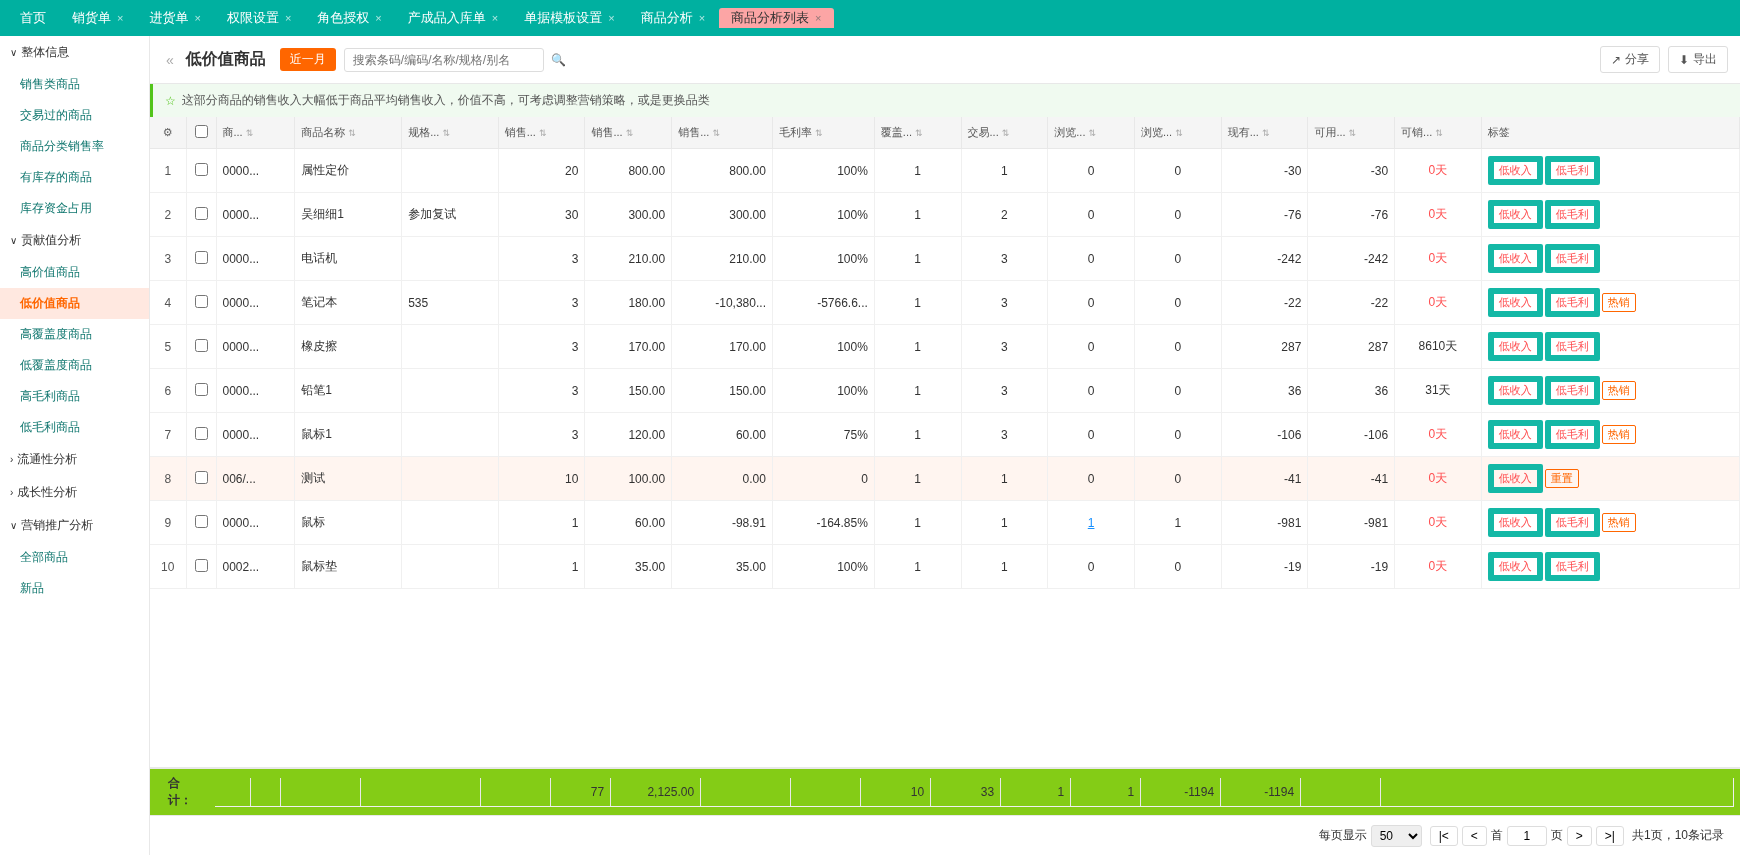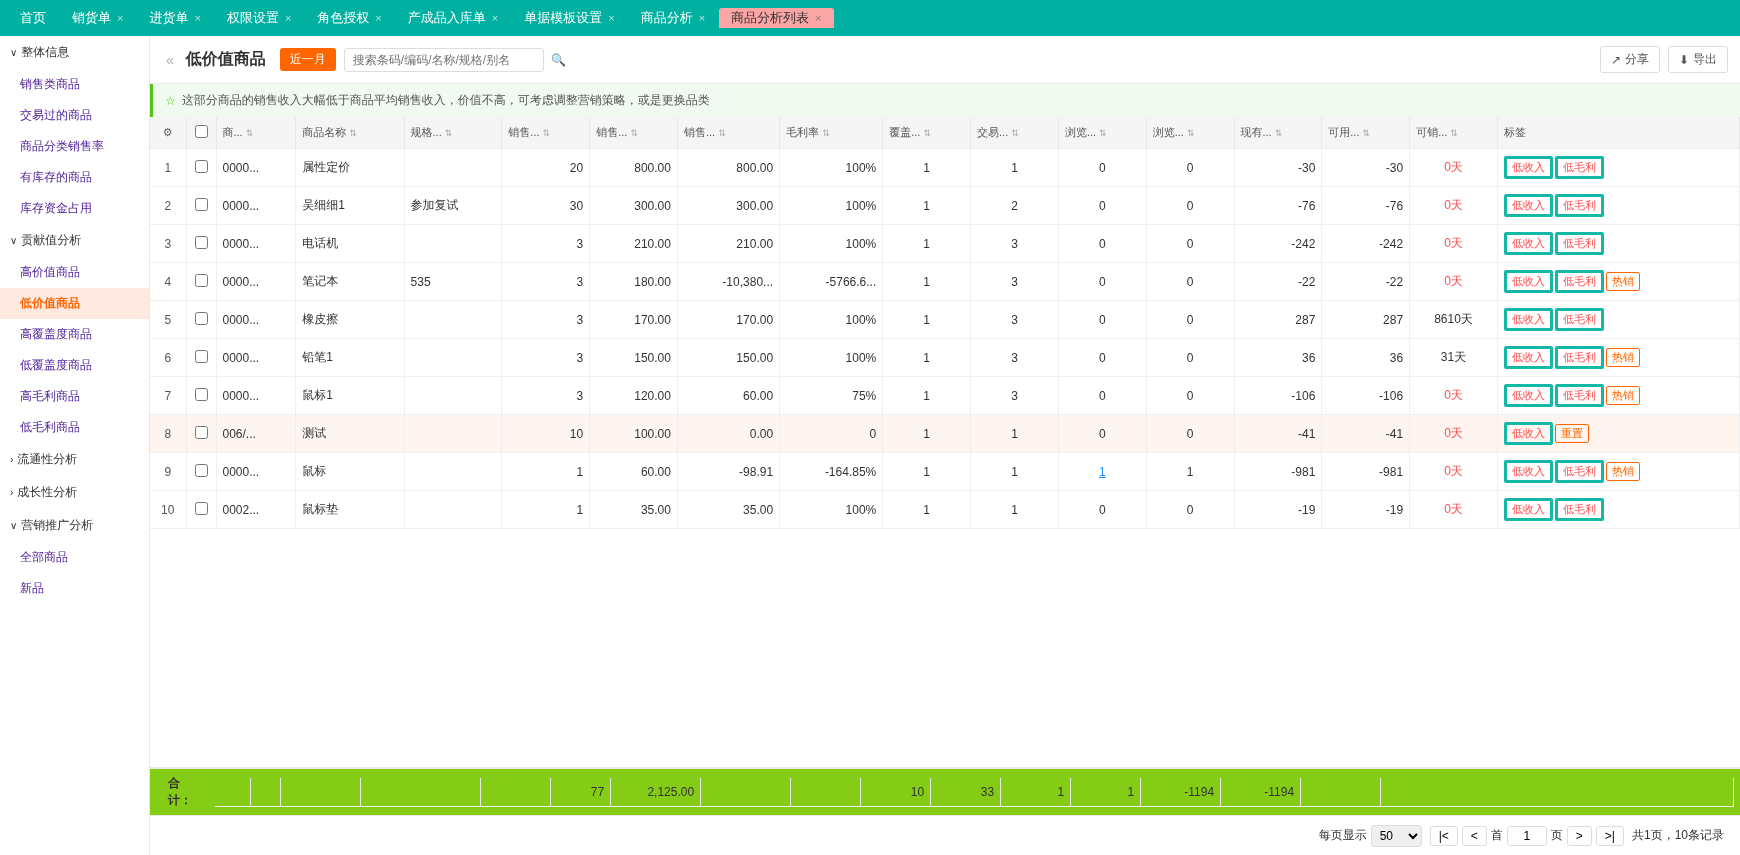--- a/index.html
+++ b/index.html
@@ -16,21 +16,21 @@
     .nav-item .close { font-size: 11px; opacity: 0.7; margin-left: 2px; }
 
     
     .main-layout { display: flex; height: calc(855px - 36px); }
 
     
     .sidebar { width: 150px; background: #fff; border-right: 1px solid #e8e8e8; overflow-y: auto; flex-shrink: 0; }
     .sidebar-group { }
     .sidebar-group-title { display: flex; align-items: center; padding: 8px 10px; font-size: 12px; color: #333; cursor: pointer; }
     .sidebar-group-title .arrow { margin-right: 4px; font-size: 10px; }
-    .sidebar-item { padding: 7px 10px 7px 20px; font-size: 12px; color: #4c1d95; cursor: pointer; }
+    .sidebar-item { padding: 7px 10px 7px 20px; font-size: 12px; color: #0f766e; cursor: pointer; }
     .sidebar-item.active { background: #ffe8e0; color: #ff6600; font-weight: bold; }
 
     
     .content { flex: 1; display: flex; flex-direction: column; overflow: hidden; }
 
     
     .content-header { display: flex; align-items: center; padding: 8px 12px; background: #fff; border-bottom: 1px solid #e8e8e8; gap: 8px; height: 48px; }
     .page-title { font-size: 16px; font-weight: bold; color: #333; margin-right: 6px; }
     .btn-time { background: #ff6600; color: #fff; border: none; border-radius: 3px; padding: 3px 10px; font-size: 12px; cursor: pointer; }
     .search-box { border: 1px solid #ddd; border-radius: 3px; padding: 4px 8px; width: 200px; font-size: 12px; outline: none; }
@@ -44,21 +44,21 @@
 
     
     .table-wrap { flex: 1; overflow: auto; background: #fff; }
     table { width: 100%; border-collapse: collapse; font-size: 12px; }
     thead tr { background: #f5f5f5; }
     th { padding: 8px 6px; text-align: left; border-bottom: 1px solid #e8e8e8; border-right: 1px solid #e8e8e8; font-weight: normal; color: #555; white-space: nowrap; font-size: 11px; position: sticky; top: 0; background: #f5f5f5; z-index: 2; }
     th .sort-icon { color: #aaa; font-size: 9px; }
     td { padding: 7px 6px; border-bottom: 1px solid #f0f0f0; border-right: 1px solid #f0f0f0; white-space: nowrap; }
     tr.highlighted td { background: #fff5f0; }
     .tag { display: inline-block; padding: 1px 5px; border-radius: 2px; font-size: 11px; margin-right: 2px; }
-    .tag-red { color: #ff4d4f; border: 3px solid #14b8a6; }
+    .tag-red { color: #ff4d4f; border: 6px solid #14b8a6; }
     .tag-orange { color: #ff6600; border: 1px solid #ff6600; }
     .col-center { text-align: center; }
     .col-right { text-align: right; }
     .link { color: #1890ff; text-decoration: underline; cursor: pointer; }
 
     
     .table-footer { background: #84cc16; border-top: 2px solid #e8e8e8; padding: 6px 0; display: flex; align-items: center; }
     .footer-inner { display: flex; width: 100%; padding: 0 6px; align-items: center; }
     .footer-label { font-weight: bold; padding: 0 12px; }
 

